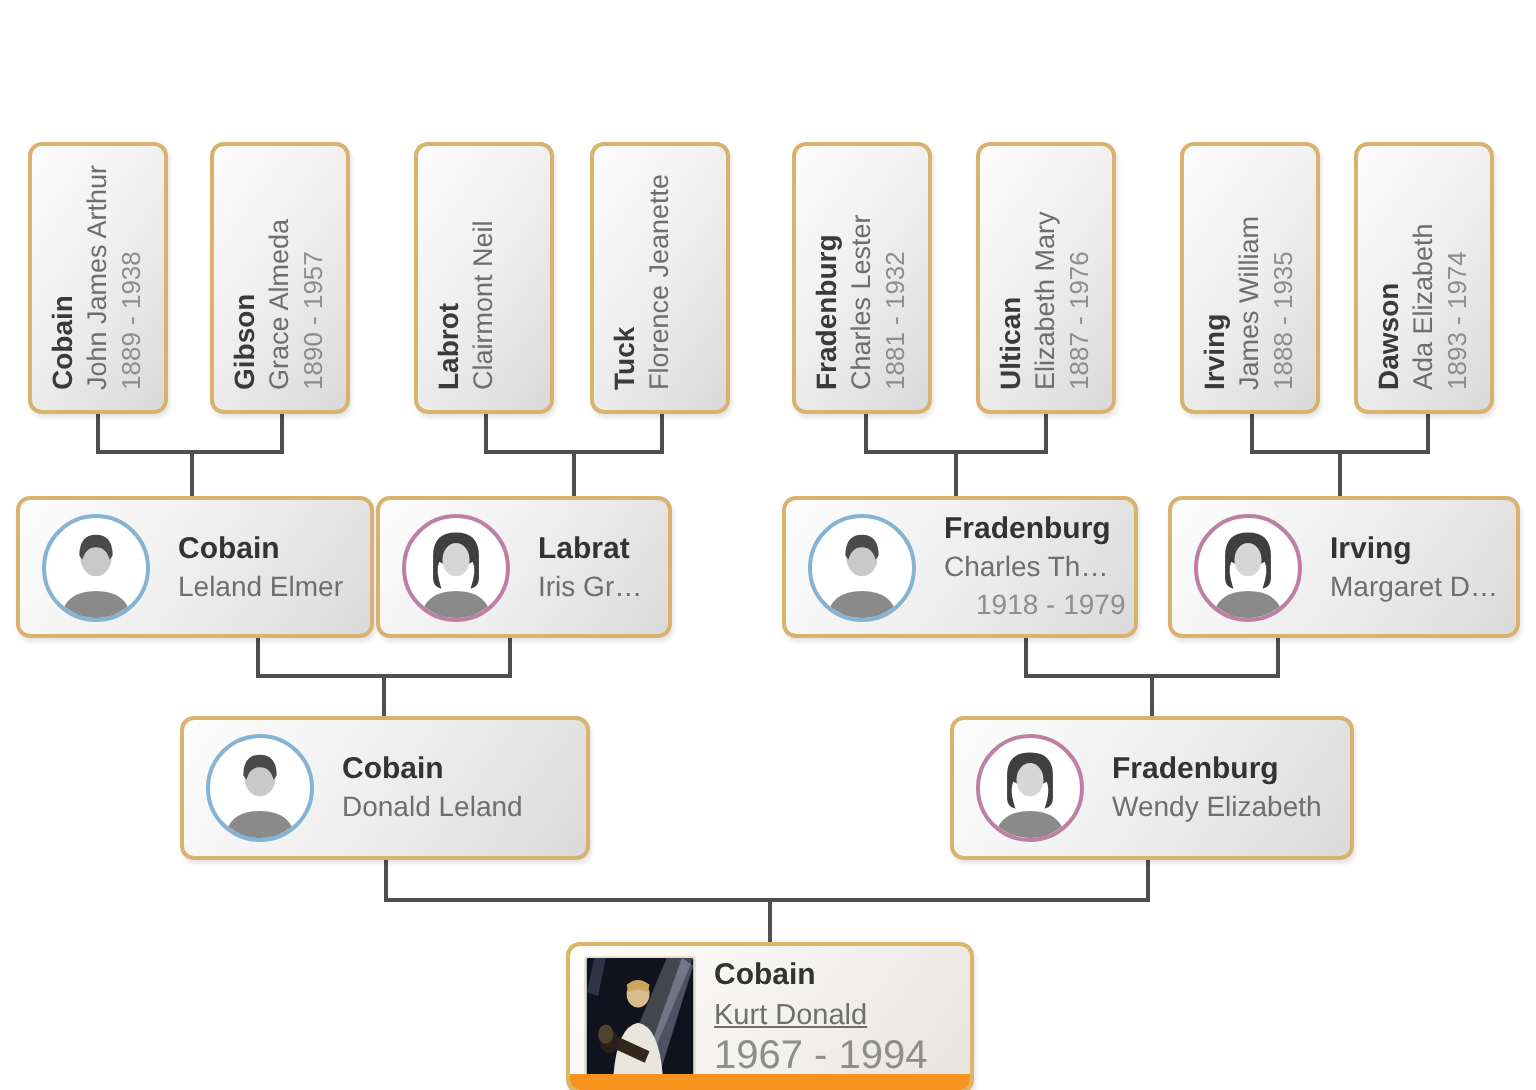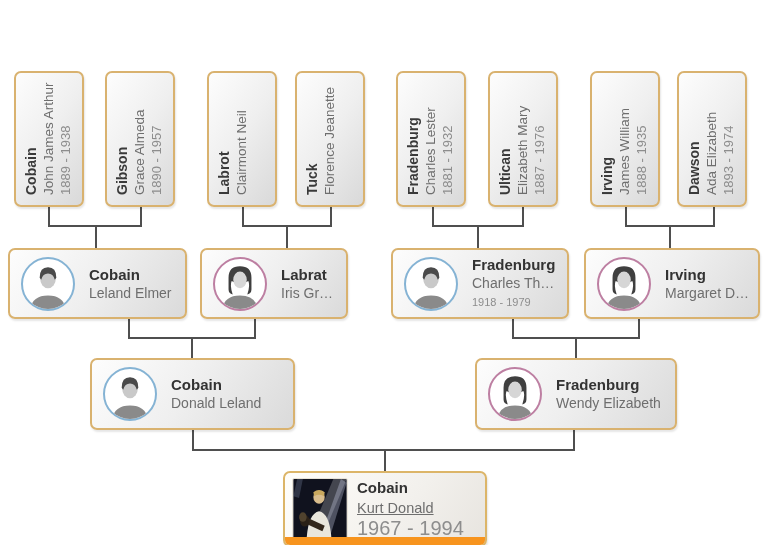--- a/index.html
+++ b/index.html
@@ -34,21 +34,21 @@
   .avatar{width:54px;height:54px;border-radius:50%;background:#fff;flex:0 0 auto;
           margin-left:11px;box-sizing:border-box;overflow:hidden;}
   .avatar.male{border:2px solid #85b3d4;}
   .avatar.female{border:2px solid #bd7fa2;}
   .avatar svg{display:block;width:100%;height:100%;}
   .hcard .txt{margin-left:14px;display:flex;flex-direction:column;min-width:0;padding-right:8px;}
   .hcard .surname{font-size:15px;font-weight:bold;color:#333;line-height:19px;white-space:nowrap;
                   overflow:hidden;text-overflow:ellipsis;}
   .hcard .given{font-size:14px;color:#6e6e6e;line-height:19px;white-space:nowrap;
                 overflow:hidden;text-overflow:ellipsis;}
-  .hcard .years{font-size:11px;color:#8d8d8d;line-height:19px;white-space:nowrap;}
+  .hcard .years{font-size:14px;color:#8d8d8d;line-height:19px;white-space:nowrap;margin-left:16px;}
 
   
   .root-card{position:absolute;left:283px;top:471px;width:204px;height:76px;box-sizing:border-box;
              border:2px solid #dcb568;border-radius:7px;
              background:linear-gradient(125deg,#fffefb 0%,#f2f0ec 60%,#e7e4df 100%);
              box-shadow:1px 2px 2px rgba(0,0,0,0.10);
              display:flex;align-items:flex-start;overflow:hidden;}
   .root-photo{width:56px;height:61px;margin:5px 0 0 7px;border-radius:2px;overflow:hidden;
               flex:0 0 auto;border:1px solid #e8e3d8;box-sizing:border-box;}
   .root-photo svg{display:block;width:100%;height:100%;}
@@ -166,21 +166,21 @@
           <path d="M16 18 q0-10 8-10 t8 10 l-1.5 2 q-1.5-6-6.5-6 t-6.5 6 z" fill="#4a4a4a"></path>
           <path d="M7 48 q2-13 17-13 t17 13 z" fill="#8a8a8a"></path>
         </svg>
     </div>
     <div class="txt">
       <span class="surname">Cobain</span>
       <span class="given">Leland Elmer</span>
 
     </div>
   </div>
-  <div class="hcard g2" style="left:200px;width:148px">
+  <div class="hcard g2" style="left:188px;width:148px">
     <div class="avatar female">
       <svg viewBox="0 0 48 48">
           <path d="M13 18 q0-11 11-11 t11 11 v11 q0 4-4 5 q3-9 1-13 q-8 5-16 0 q-2 4 1 13 q-4-1-4-5 z" fill="#3f3f3f"></path>
           <ellipse cx="24" cy="20" rx="6.5" ry="8" fill="#d6d6d6"></ellipse>
           <path d="M7 48 q2-13 17-13 t17 13 z" fill="#8a8a8a"></path>
         </svg>
     </div>
     <div class="txt">
       <span class="surname">Labrat</span>
       <span class="given">Iris Grace</span>

